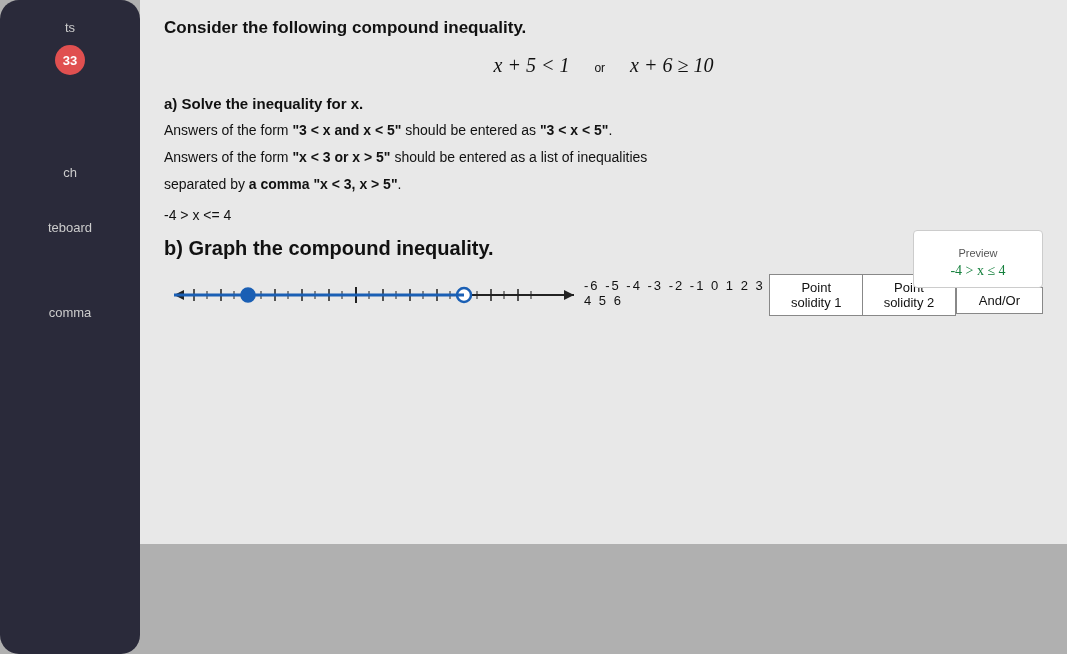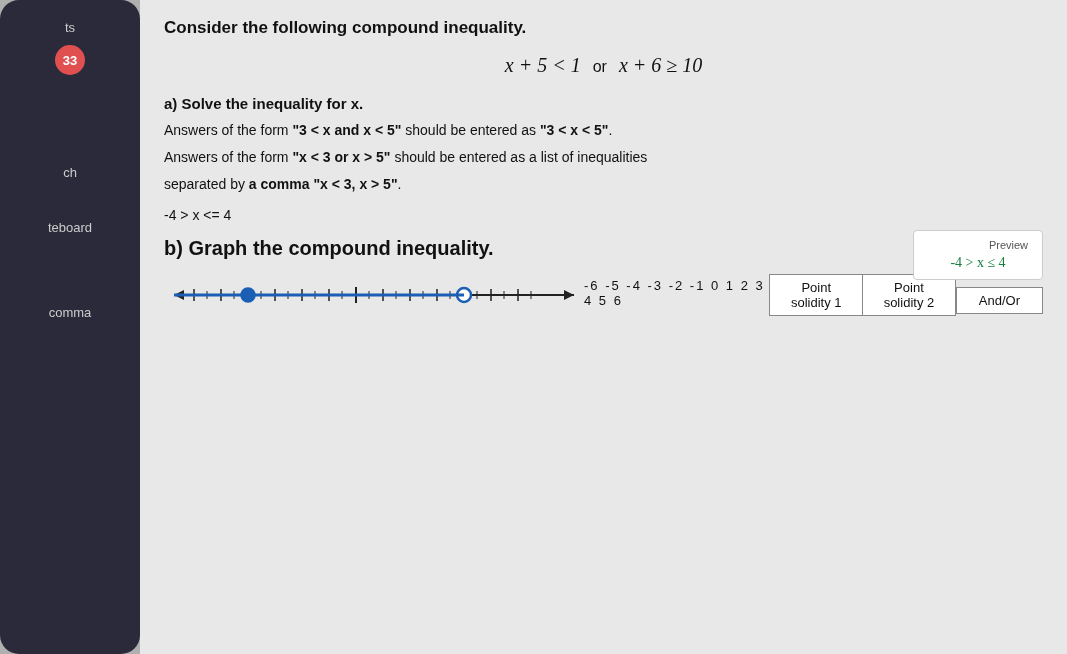--- a/index.html
+++ b/index.html
@@ -45,21 +45,21 @@
       align-items: center;
       justify-content: center;
       font-weight: bold;
     }
 
     .main-content {
       position: absolute;
       left: 140px;
       top: 0;
       right: 0;
-      height: 654px;
+      height: 544px;
       background: #e8e8e8;
       padding: 18px 24px 32px 24px;
       overflow: hidden;
     }
 
     .page-title {
       font-size: 17px;
       font-weight: bold;
       font-family: Arial, sans-serif;
       margin-bottom: 16px;
@@ -120,21 +120,22 @@
       padding: 8px 14px;
       min-width: 130px;
       text-align: right;
     }
 
     .preview-label {
       font-size: 11px;
       font-family: Arial, sans-serif;
       color: #555;
       margin-bottom: 4px;
-      text-align: right;
+      text-align: center;
+      margin-top: 8px;
     }
 
     .preview-math {
       font-size: 14px;
       font-family: 'Times New Roman', Times, serif;
       color: #15803d;
       text-align: center;
     }
 
     .section-b-label {
@@ -206,21 +207,21 @@
   <span class="sidebar-label" style="margin-top:30px;">teboard</span>
   <span class="sidebar-label" style="margin-top:60px;">comma</span>
 </div>
 
 <div class="main-content">
 
   <div class="page-title">Consider the following compound inequality.</div>
 
   <div class="inequality-display">
     <span style="font-style:italic;">x + 5 &lt; 1</span>
-    <span style="font-style:normal; font-family:Arial,sans-serif; margin: 0 7px; font-size:16px;">or</span>
+    <span style="font-style:normal; font-family:Arial,sans-serif; margin: 0 20px; font-size:12px;">or</span>
     <span style="font-style:italic;">x + 6 ≥ 10</span>
   </div>
 
   <div>
     <div class="section-label">a) Solve the inequality for x.</div>
     <div class="instructions">
       Answers of the form <b>"3 &lt; x and x &lt; 5"</b> should be entered as <b>"3 &lt; x &lt; 5"</b>.
     </div>
     <div class="instructions">
       Answers of the form <b>"x &lt; 3 or x &gt; 5"</b> should be entered as a list of inequalities

